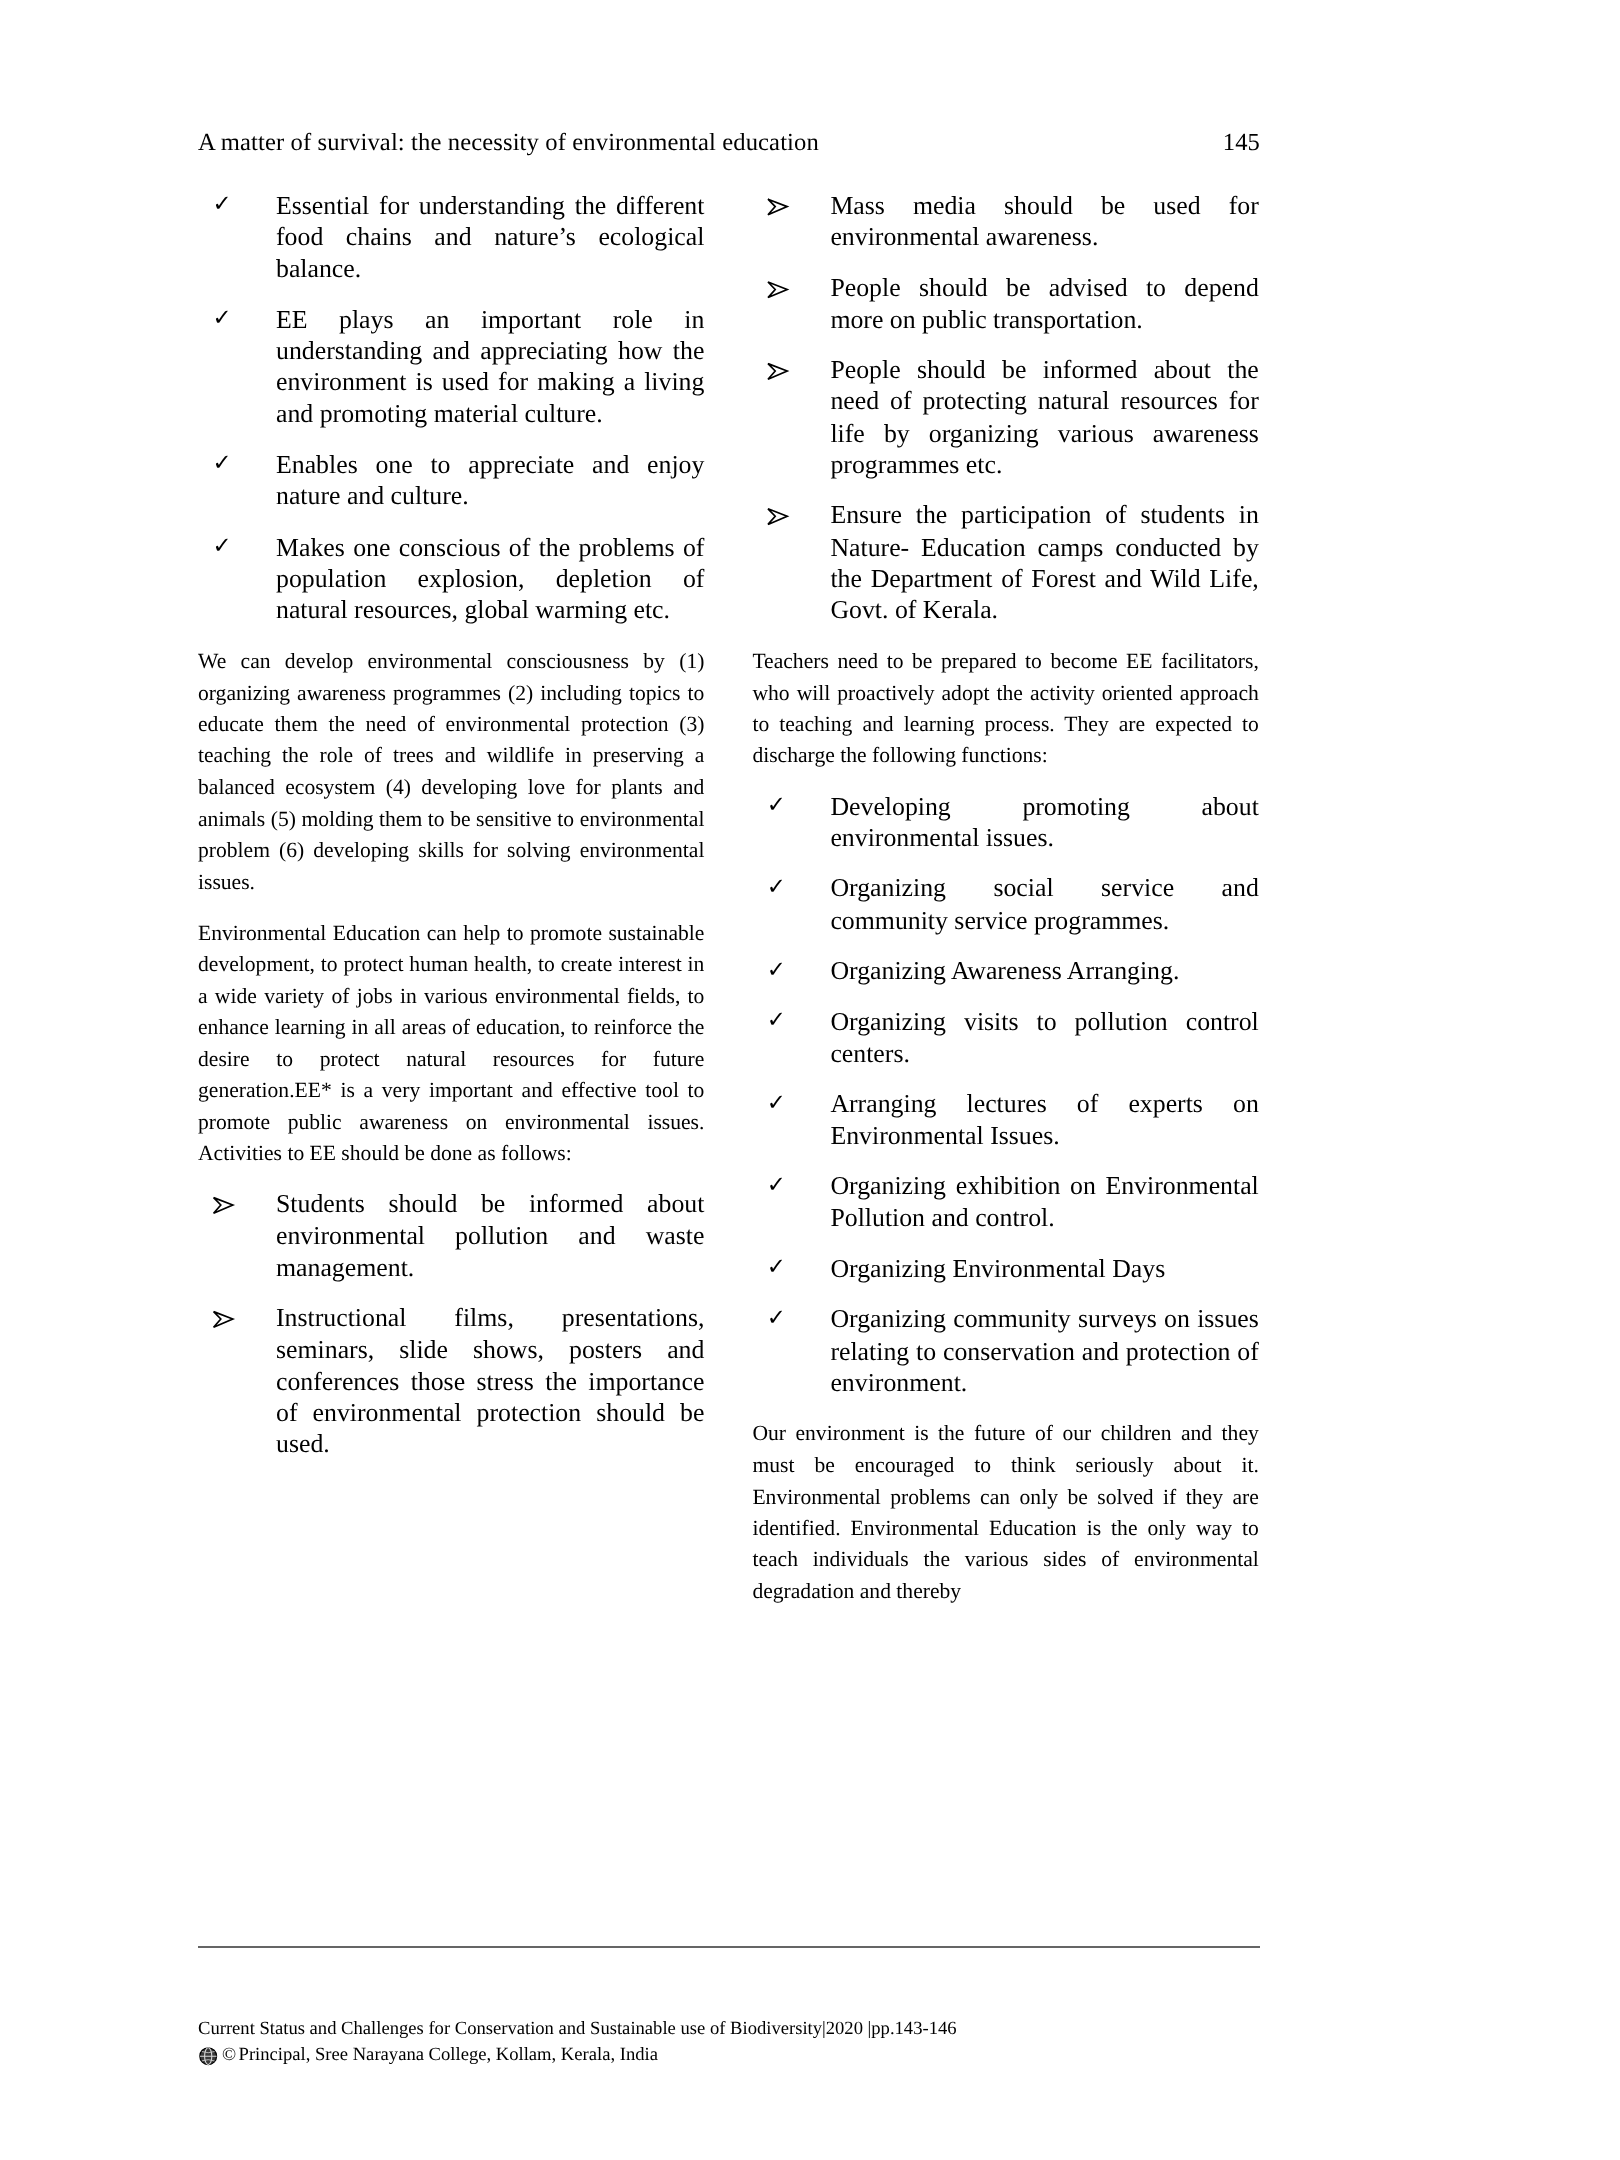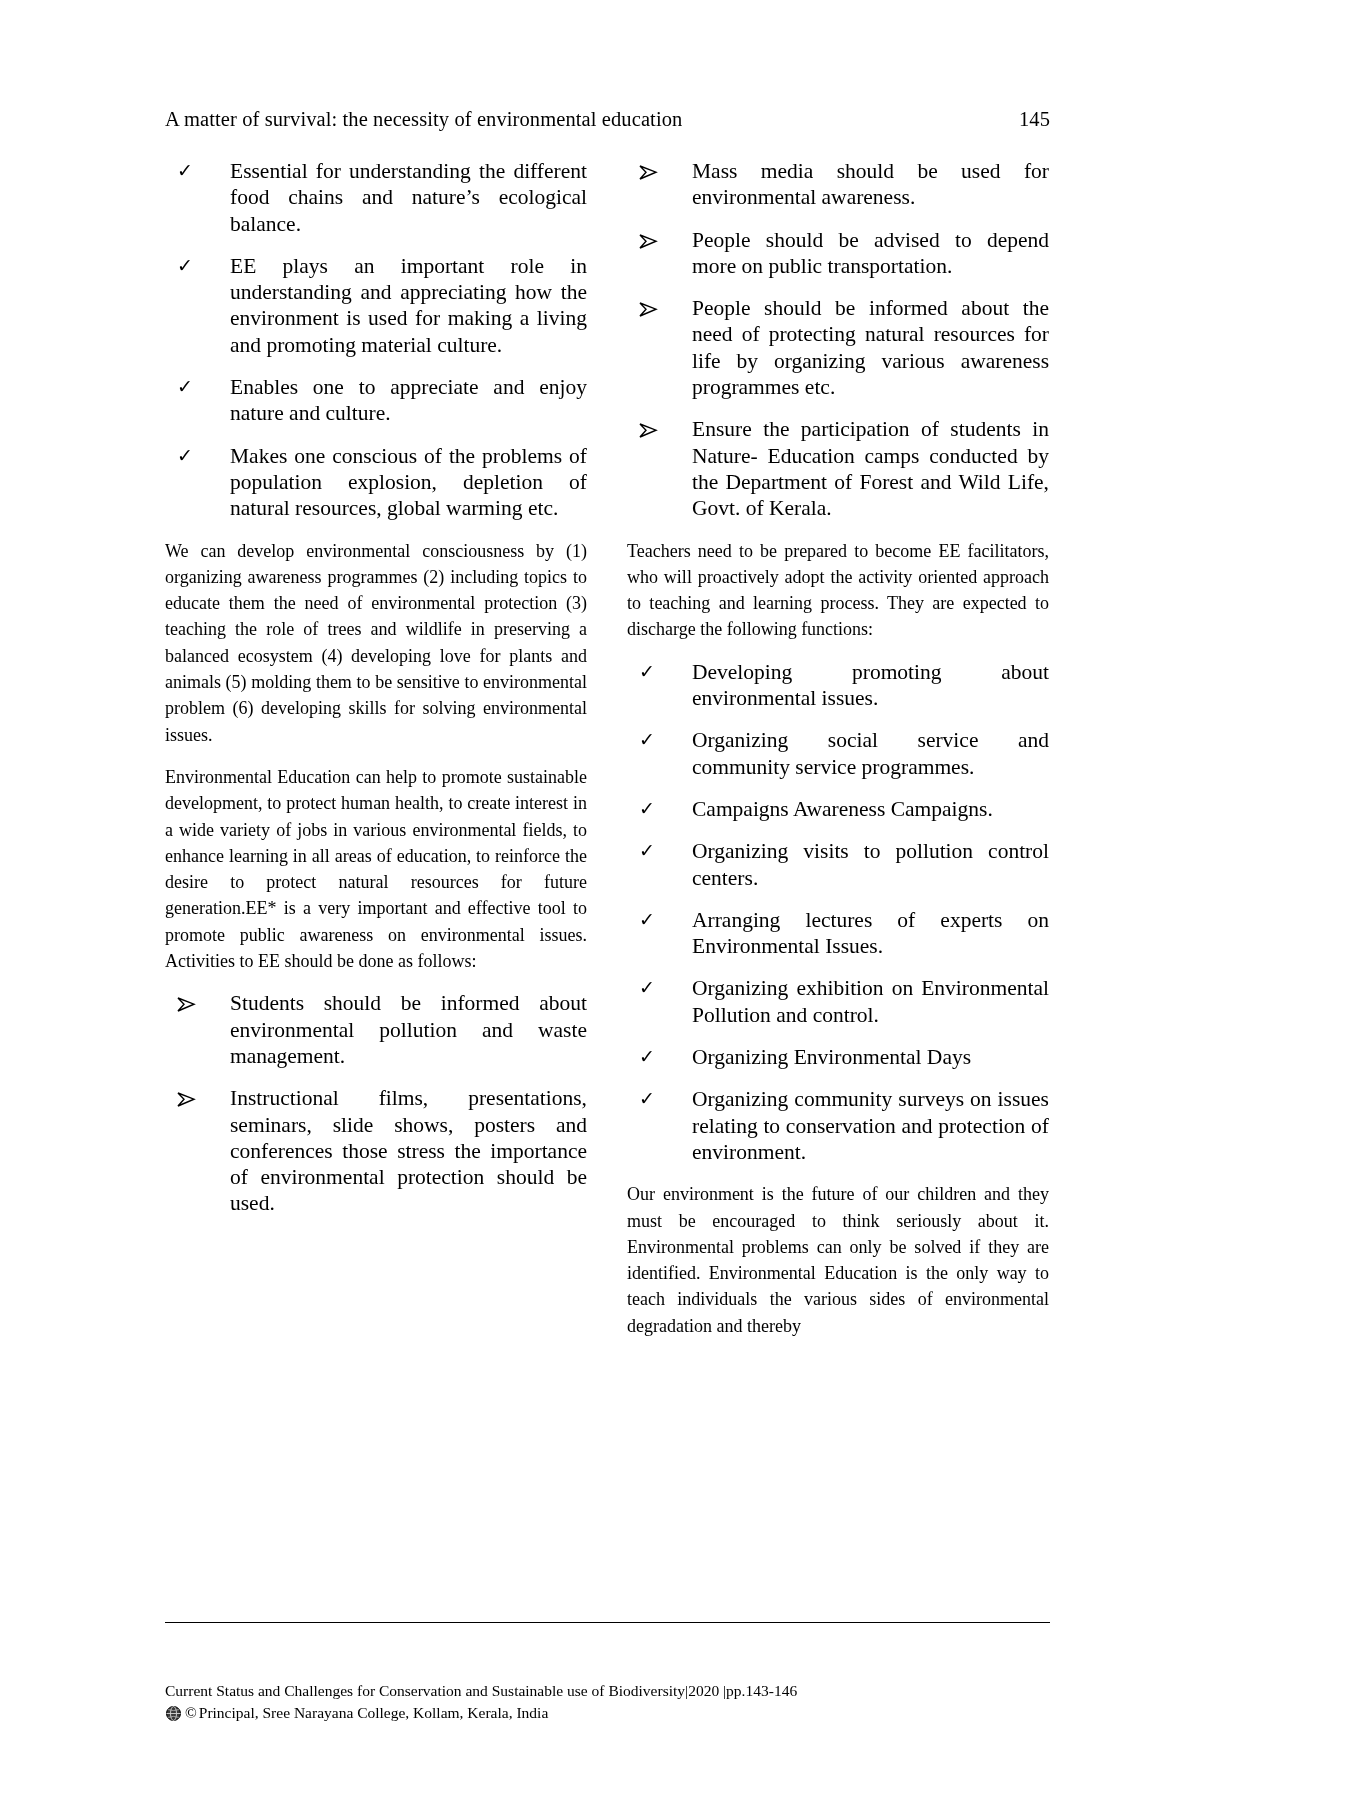--- a/index.html
+++ b/index.html
@@ -225,21 +225,21 @@
         <li>
           <span class="bullet check">✓</span>
           <span>Developing promoting about environmental issues.</span>
         </li>
         <li>
           <span class="bullet check">✓</span>
           <span>Organizing social service and community service programmes.</span>
         </li>
         <li>
           <span class="bullet check">✓</span>
-          <span>Campaigns Awareness Campaigns.</span>
+          <span>Organizing Awareness Arranging.</span>
         </li>
         <li>
           <span class="bullet check">✓</span>
           <span>Organizing visits to pollution control centers.</span>
         </li>
         <li>
           <span class="bullet check">✓</span>
           <span>Arranging lectures of experts on Environmental Issues.</span>
         </li>
         <li>

